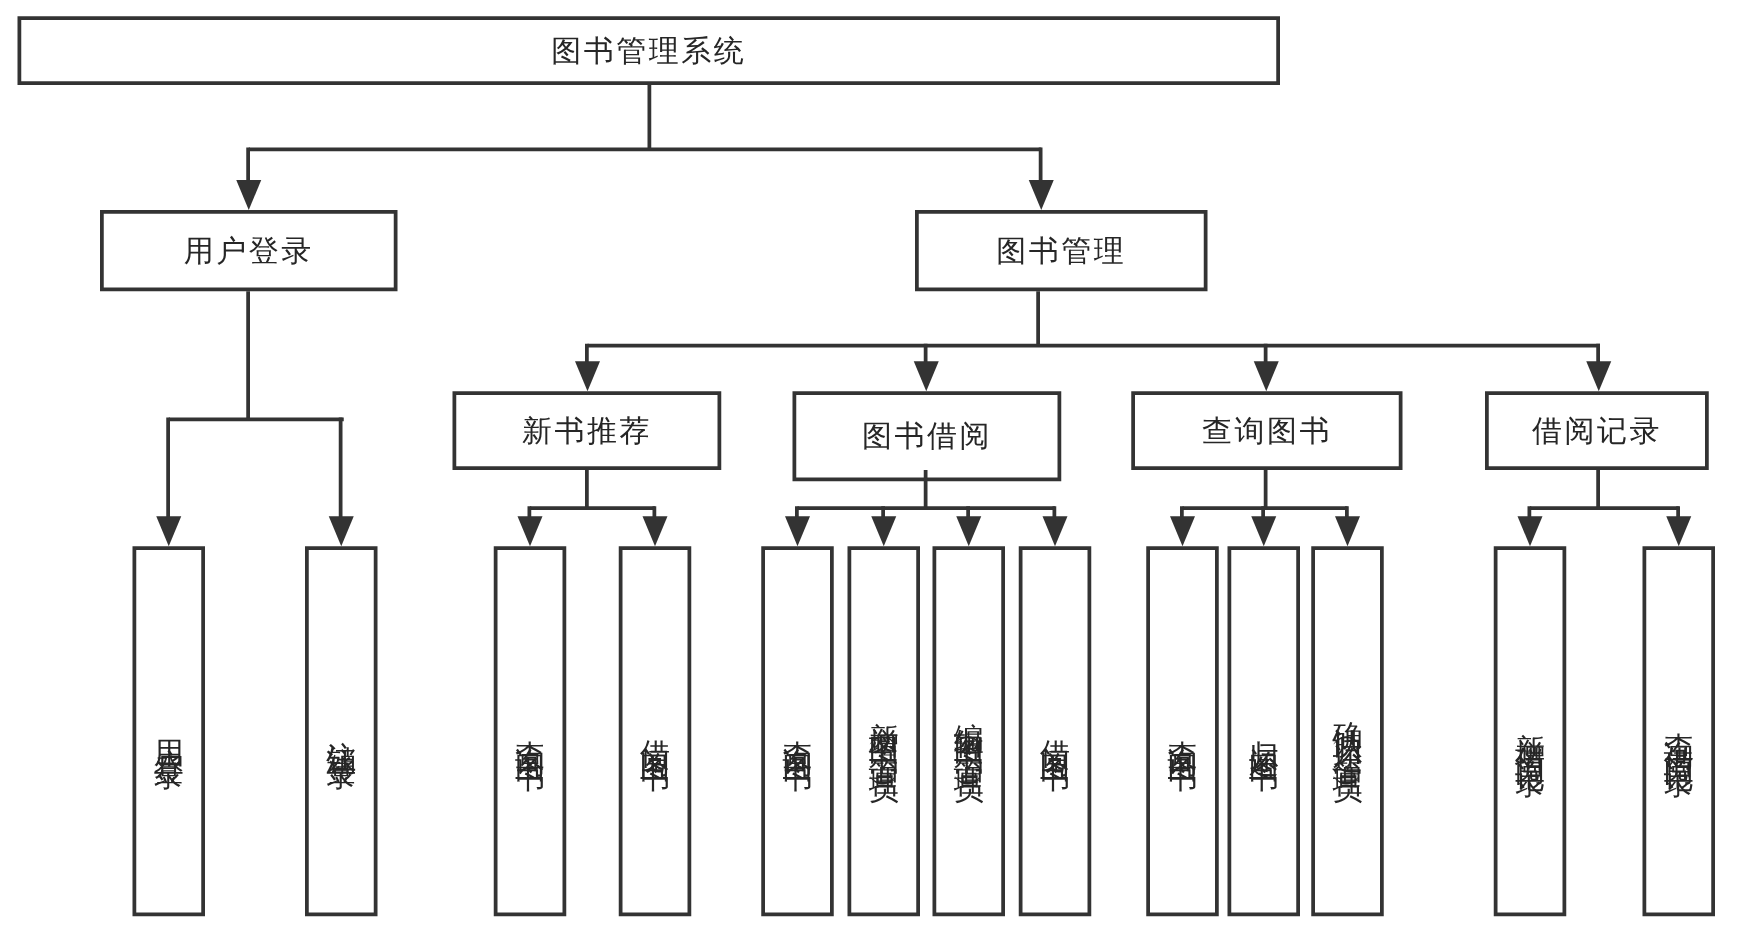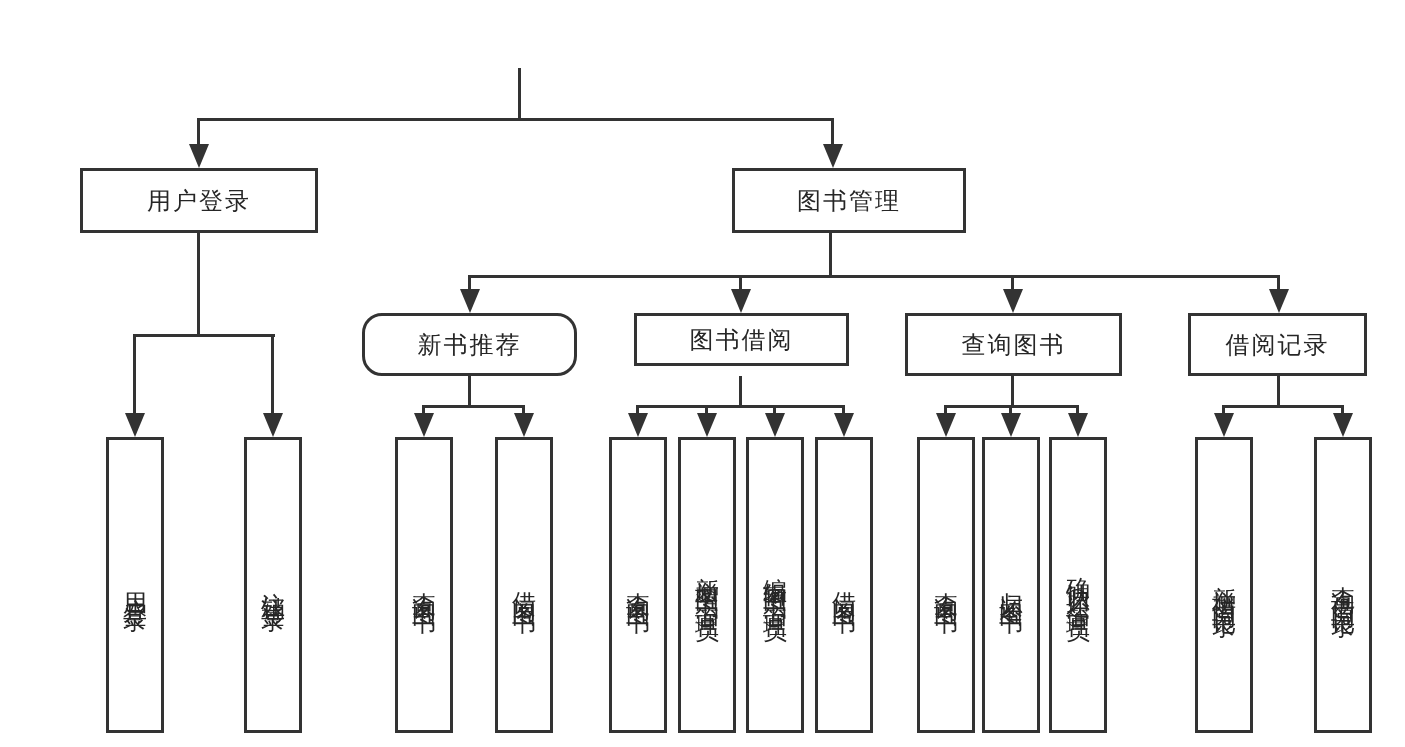--- a/index.html
+++ b/index.html
@@ -31,20 +31,23 @@
   .watermark {
     position:absolute; top:712px; right:4px; color:#b5b5b5;
     font-size:21px; letter-spacing:1px; z-index:5; white-space:nowrap;
   }
 </style>
 </head>
 <body>
 
 <div class="stage">
 
+  <div class="node" style="left:14px; top:13px; width:1010px; height:55px;">
+    <span>图书管理系统</span>
+  </div>
 
   <div class="vl" style="left:518px; top:68px; height:52px;"></div>
   <div class="hl" style="left:199px; top:118px; width:634px;"></div>
   <div class="vl" style="left:197px; top:118px; height:30px;"></div>
   <div class="arr" style="left:189px; top:144px;"></div>
   <div class="vl" style="left:831px; top:118px; height:30px;"></div>
   <div class="arr" style="left:823px; top:144px;"></div>
 
   <div class="node" style="left:80px; top:168px; width:238px; height:65px;">
     <span>用户登录</span>
@@ -64,24 +67,24 @@
   <div class="hl" style="left:470px; top:275px; width:810px;"></div>
   <div class="vl" style="left:468px; top:275px; height:18px;"></div>
   <div class="arr" style="left:460px; top:289px;"></div>
   <div class="vl" style="left:739px; top:275px; height:18px;"></div>
   <div class="arr" style="left:731px; top:289px;"></div>
   <div class="vl" style="left:1011px; top:275px; height:18px;"></div>
   <div class="arr" style="left:1003px; top:289px;"></div>
   <div class="vl" style="left:1277px; top:275px; height:18px;"></div>
   <div class="arr" style="left:1269px; top:289px;"></div>
 
-  <div class="node" style="left:362px; top:313px; width:215px; height:63px;border-radius:20px;">
+  <div class="node" style="left:362px; top:313px; width:215px; height:63px;">
     <span>新书推荐</span>
   </div>
-  <div class="node" style="left:634px; top:313px; width:215px; height:53px;">
+  <div class="node" style="left:634px; top:313px; width:215px; height:72px;">
     <span>图书借阅</span>
   </div>
   <div class="node" style="left:905px; top:313px; width:217px; height:63px;">
     <span>查询图书</span>
   </div>
   <div class="node" style="left:1188px; top:313px; width:179px; height:63px;">
     <span>借阅记录</span>
   </div>
 
   <div class="vl" style="left:468px; top:376px; height:31px;"></div>

